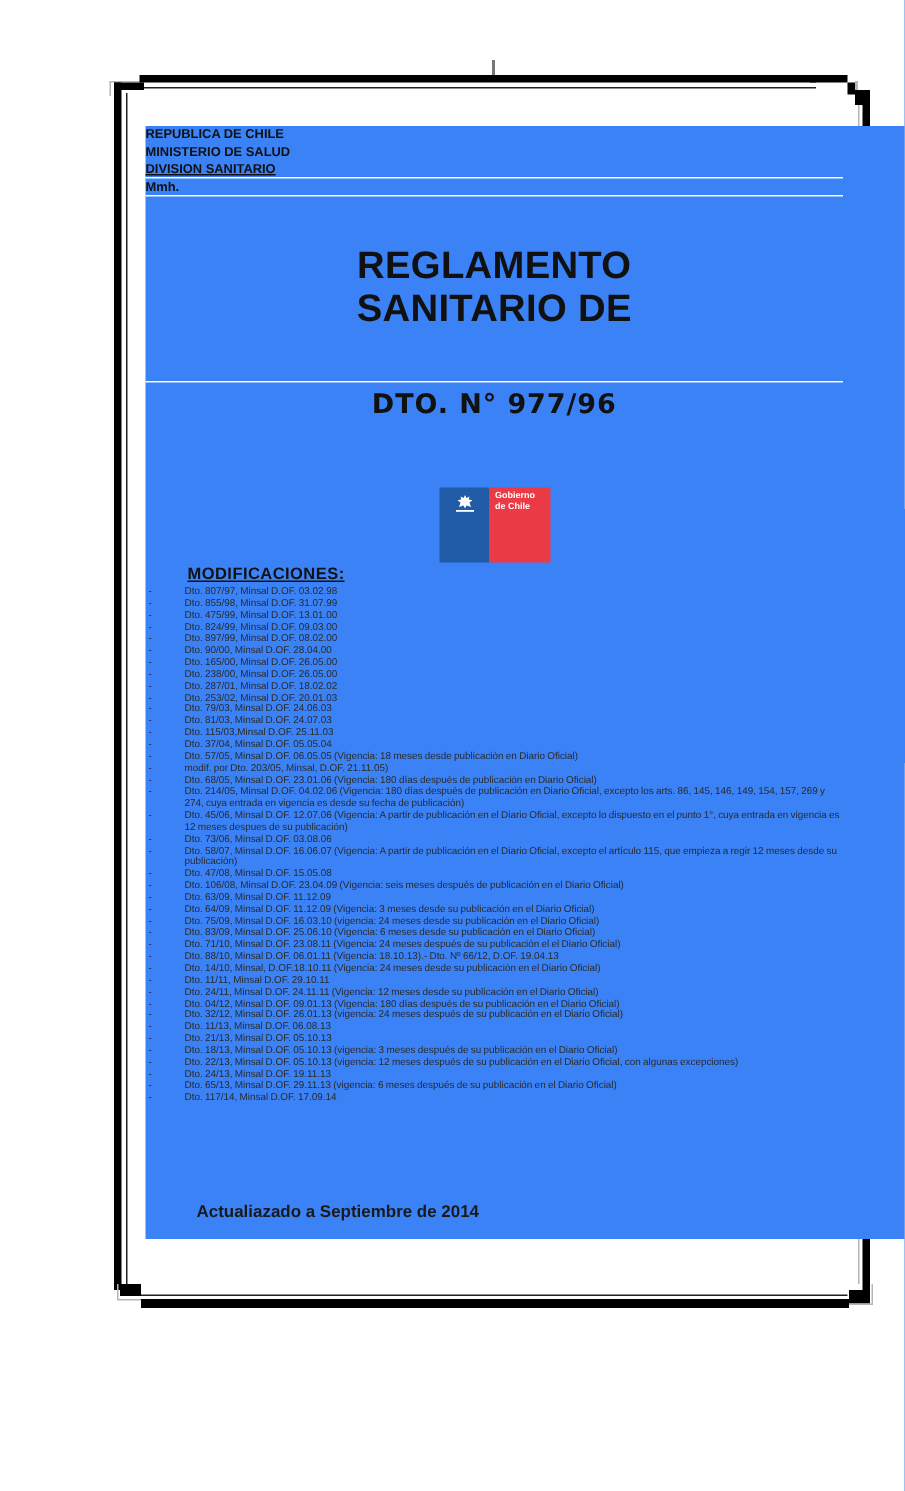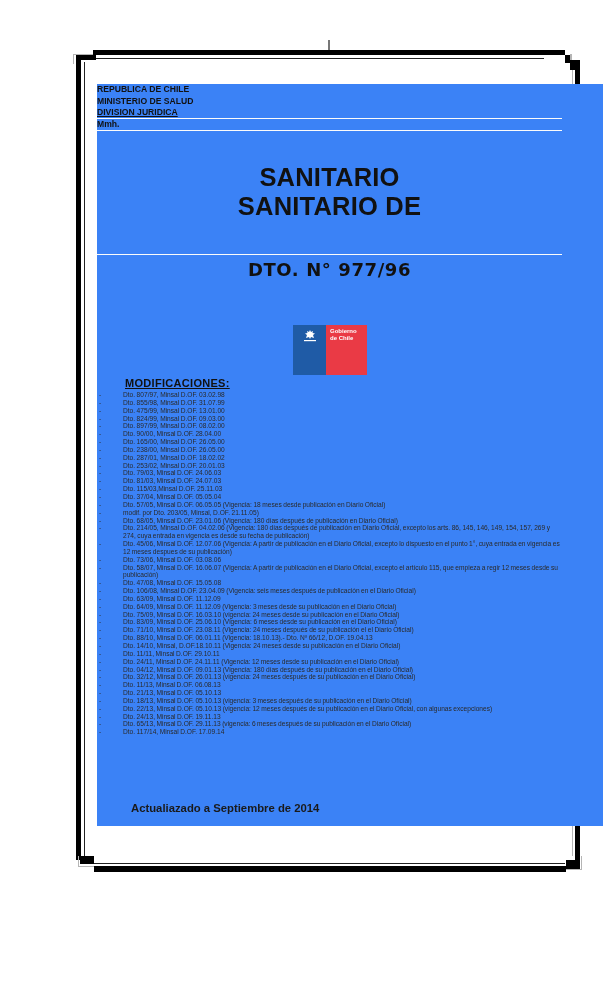--- a/index.html
+++ b/index.html
@@ -98,26 +98,26 @@
   <div class="frg" style="left:566px;top:869px;width:16px;height:1px;"></div>
   <div class="frg" style="left:581px;top:856px;width:1px;height:14px;"></div>
 </div>
 
 <div class="sheet">
   <div class="hdr-sep1"></div>
   <div class="hdr-sep2"></div>
   <div class="hdr">
     <div>REPUBLICA DE CHILE</div>
     <div>MINISTERIO DE SALUD</div>
-    <div class="u">DIVISION JURIDICA</div>
+    <div class="u">DIVISION SANITARIO</div>
     <div>Mmh.</div>
   </div>
 
   <div class="title">
-    <div>SANITARIO</div>
+    <div>REGLAMENTO</div>
     <div>SANITARIO DE</div>
   </div>
   <div class="title-sep"></div>
   <div class="dto">DTO. N° 977/96</div>
 
   <div class="logo">
     <div class="blue">
       <svg class="crest" viewBox="0 0 16 13">
         <path d="M8 1 L9 3 L11 2 L10.5 4 L13 4.5 L11 6 L12 9 L9 8 L8 10 L7 8 L4 9 L5 6 L3 4.5 L5.5 4 L5 2 L7 3 Z" fill="#ffffff"></path>
         <rect x="2" y="11" width="12" height="1.2" fill="#ffffff"></rect>

